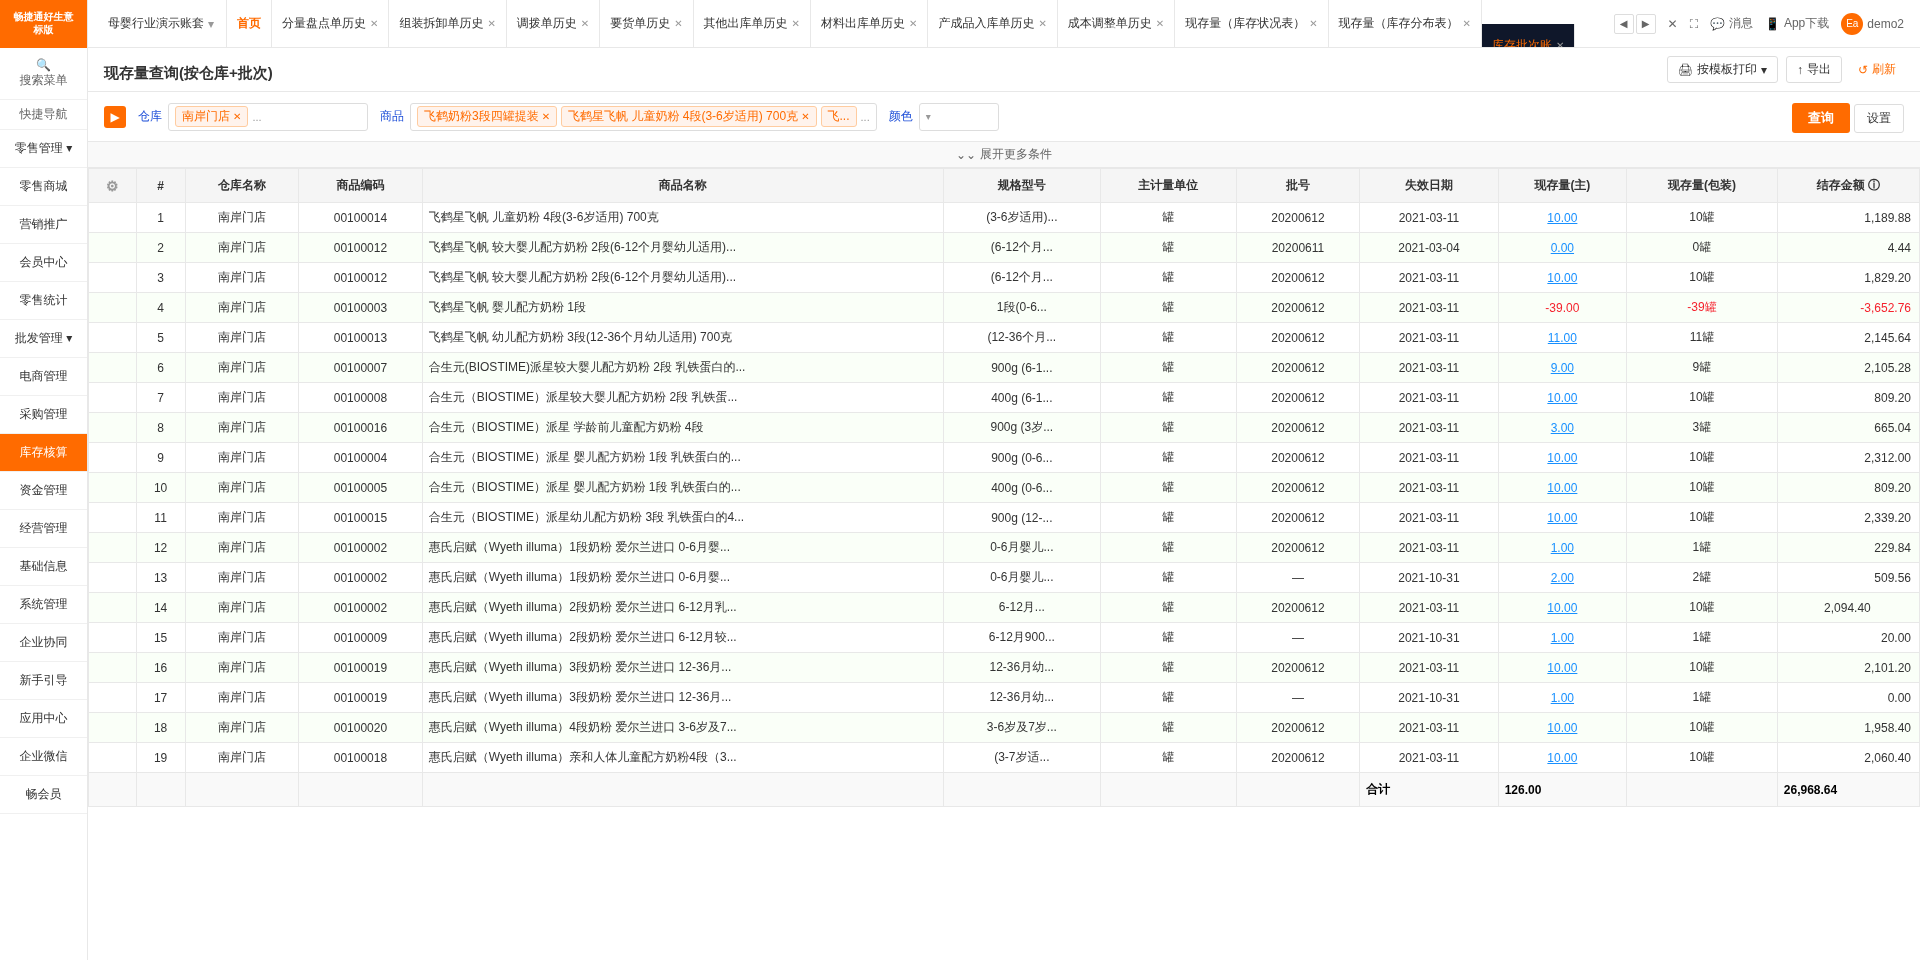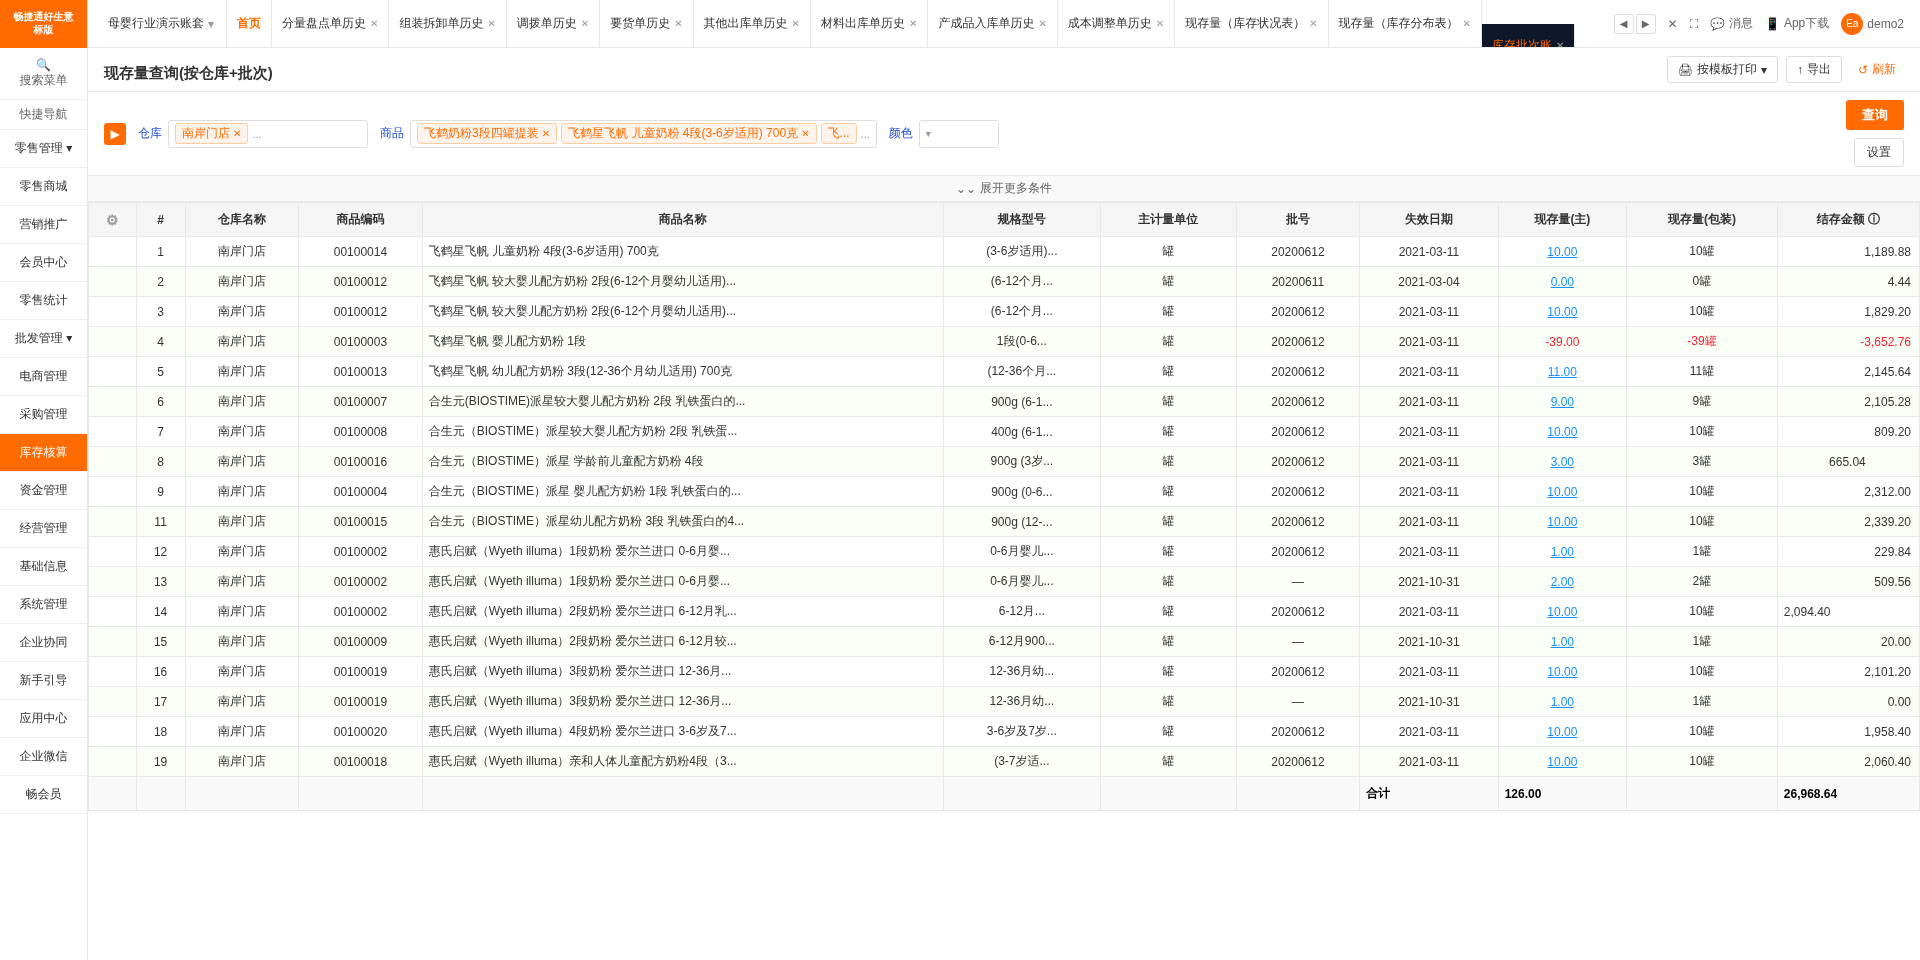--- a/index.html
+++ b/index.html
@@ -62,21 +62,21 @@
     tbody td { border: 1px solid #e8e8e8; padding: 6px 6px; text-align: center; color: #333; white-space: nowrap; }
     tbody tr:nth-child(even) { background: #fafff8; }
     .td-num { color: #1890ff; text-decoration: underline; cursor: pointer; }
     .td-neg { color: #f5222d; cursor: pointer; }
     .td-neg-val { color: #f5222d; }
     .td-left { text-align: left; }
     .tfoot-row td { background: #f9f9f9; font-weight: bold; border: 1px solid #e8e8e8; padding: 8px 6px; }
     .settings-icon { color: #999; cursor: pointer; font-size: 14px; }
 
     
-    .query-setting-group { display: flex; flex-direction: column; align-items: flex-end; gap: 4px; }
+    .query-setting-group { display: flex; flex-direction: row; align-items: flex-end; gap: 4px; }
   </style>
 </head>
 <body>
 
 <div class="sidebar">
   <div class="sidebar-logo">
     <span style="font-size:10px; line-height:1.2;">畅捷通好生意</span>
     <span style="font-size:10px;">标版</span>
   </div>
   <div class="sidebar-search">
@@ -420,35 +420,49 @@
       <td>8</td>
       <td>南岸门店</td>
       <td>00100016</td>
       <td class="td-left" style="max-width:280px; overflow:hidden; text-overflow:ellipsis;">合生元（BIOSTIME）派星 学龄前儿童配方奶粉 4段</td>
       <td>900g (3岁...</td>
       <td>罐</td>
       <td>20200612</td>
       <td>2021-03-11</td>
       <td class="td-num">3.00</td>
       <td class="">3罐</td>
-      <td class="" style="text-align:center; padding-right:8px;">665.04</td>
+      <td class="" style="text-align:right; padding-right:8px;">665.04</td>
     </tr>
           <tr>
       <td></td>
       <td>9</td>
       <td>南岸门店</td>
       <td>00100004</td>
       <td class="td-left" style="max-width:280px; overflow:hidden; text-overflow:ellipsis;">合生元（BIOSTIME）派星 婴儿配方奶粉 1段 乳铁蛋白的...</td>
       <td>900g (0-6...</td>
       <td>罐</td>
       <td>20200612</td>
       <td>2021-03-11</td>
       <td class="td-num">10.00</td>
       <td class="">10罐</td>
       <td class="" style="text-align:right; padding-right:8px;">2,312.00</td>
+    </tr>
+          <tr>
+      <td></td>
+      <td>10</td>
+      <td>南岸门店</td>
+      <td>00100005</td>
+      <td class="td-left" style="max-width:280px; overflow:hidden; text-overflow:ellipsis;">合生元（BIOSTIME）派星 婴儿配方奶粉 1段 乳铁蛋白的...</td>
+      <td>400g (0-6...</td>
+      <td>罐</td>
+      <td>20200612</td>
+      <td>2021-03-11</td>
+      <td class="td-num">10.00</td>
+      <td class="">10罐</td>
+      <td class="" style="text-align:right; padding-right:8px;">809.20</td>
     </tr>
           <tr>
       <td></td>
       <td>11</td>
       <td>南岸门店</td>
       <td>00100015</td>
       <td class="td-left" style="max-width:280px; overflow:hidden; text-overflow:ellipsis;">合生元（BIOSTIME）派星幼儿配方奶粉 3段 乳铁蛋白的4...</td>
       <td>900g (12-...</td>
       <td>罐</td>
       <td>20200612</td>
@@ -490,21 +504,21 @@
       <td>14</td>
       <td>南岸门店</td>
       <td>00100002</td>
       <td class="td-left" style="max-width:280px; overflow:hidden; text-overflow:ellipsis;">惠氏启赋（Wyeth illuma）2段奶粉 爱尔兰进口 6-12月乳...</td>
       <td>6-12月...</td>
       <td>罐</td>
       <td>20200612</td>
       <td>2021-03-11</td>
       <td class="td-num">10.00</td>
       <td class="">10罐</td>
-      <td class="" style="text-align:left; padding-right:8px;">2,094.40</td>
+      <td class="" style="text-align:center; padding-right:8px;">2,094.40</td>
     </tr>
           <tr>
       <td></td>
       <td>15</td>
       <td>南岸门店</td>
       <td>00100009</td>
       <td class="td-left" style="max-width:280px; overflow:hidden; text-overflow:ellipsis;">惠氏启赋（Wyeth illuma）2段奶粉 爱尔兰进口 6-12月较...</td>
       <td>6-12月900...</td>
       <td>罐</td>
       <td>—</td>

